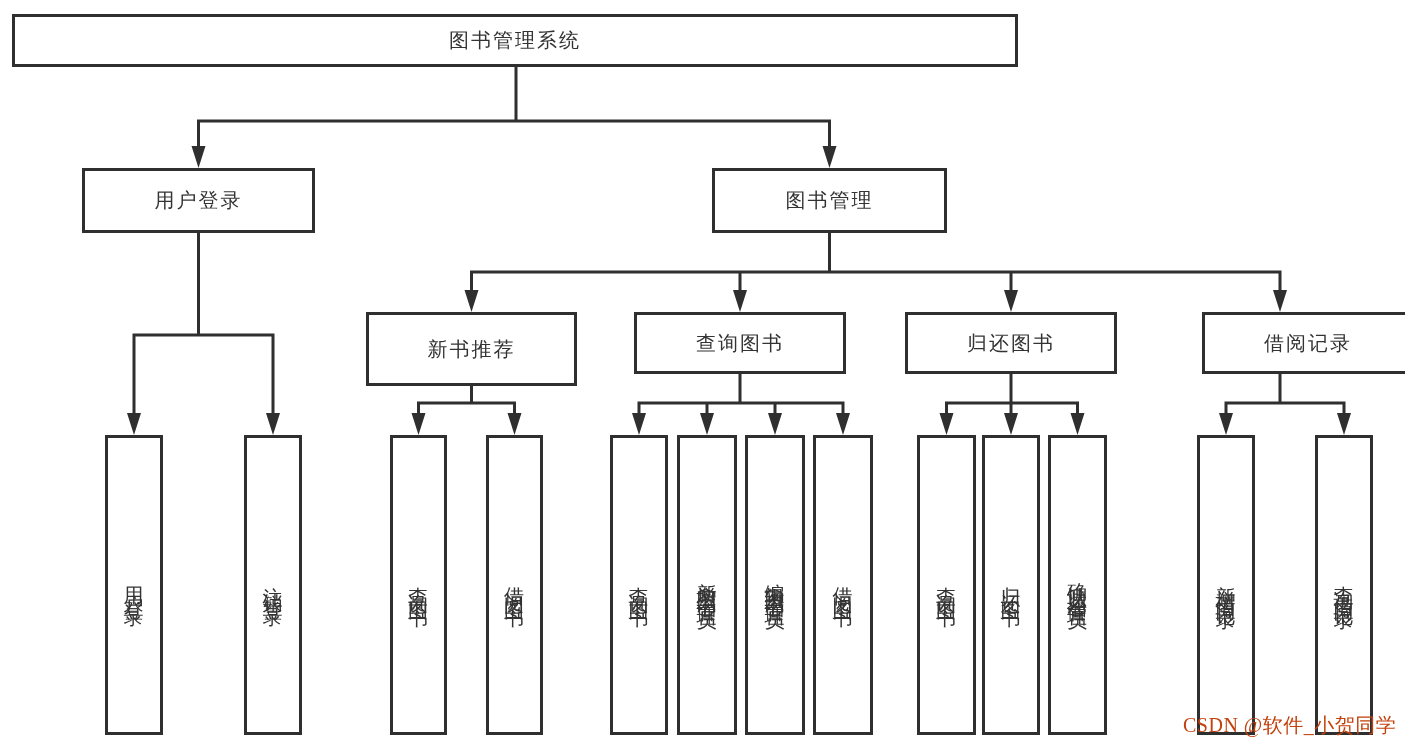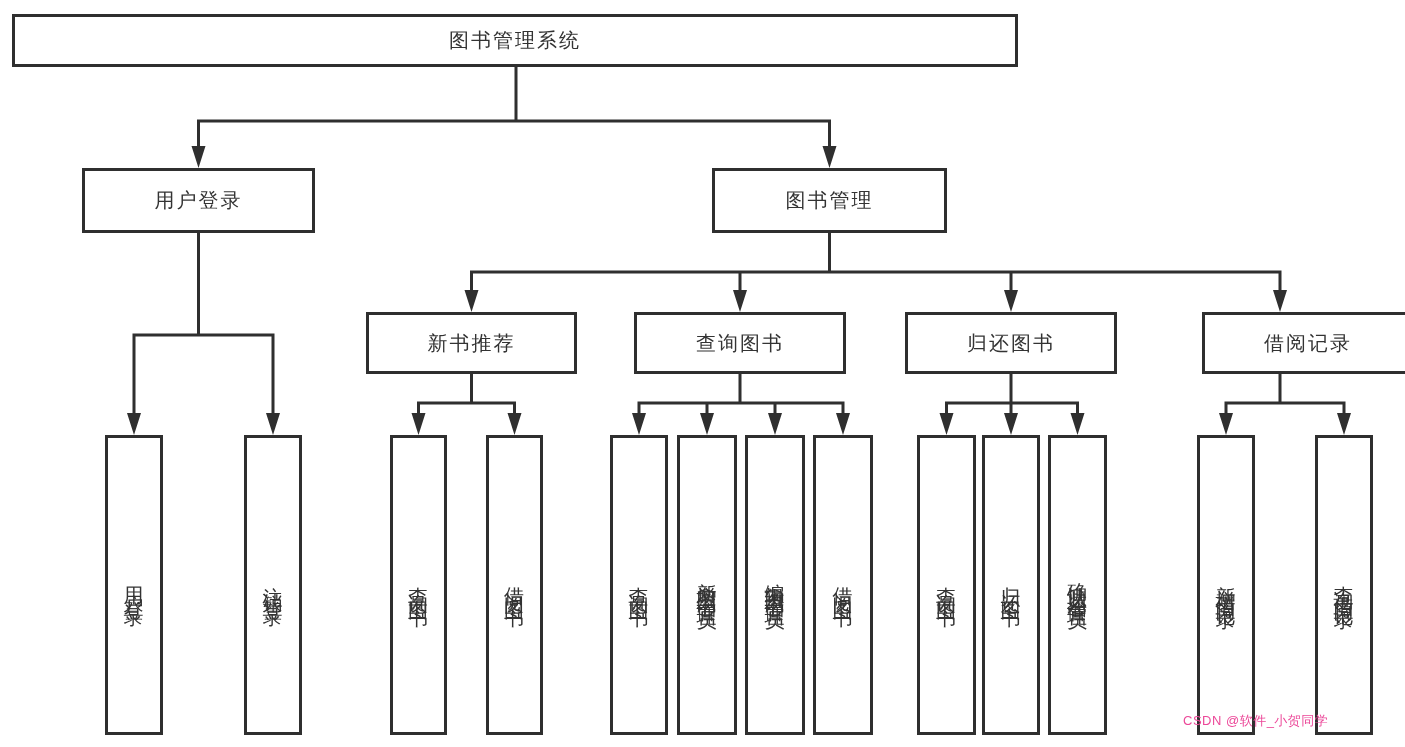--- a/index.html
+++ b/index.html
@@ -1,37 +1,37 @@
 <!DOCTYPE html>
 <html><head>
 <meta charset="utf-8">
 <style>
   html,body{margin:0;padding:0;background:#ffffff;}
   #stage{
     position:relative;width:1405px;height:747px;background:#ffffff;overflow:hidden;
-    font-family:Liberation Sans, sans-serif;color:#333333;
+    font-family:Liberation Serif, serif;color:#333333;
   }
   .node{
     position:absolute;box-sizing:border-box;border:3px solid #2f2f2f;background:#ffffff;
     display:flex;align-items:center;justify-content:center;
     font-size:20px;color:#333333;letter-spacing:2px;z-index:2;
   }
   .vnode{
     position:absolute;box-sizing:border-box;border:3px solid #2f2f2f;background:#ffffff;
     display:flex;align-items:center;justify-content:center;z-index:2;
   }
   .vnode .vtext{
     writing-mode:vertical-rl;text-orientation:mixed;
     font-size:20px;color:#333333;letter-spacing:7px;line-height:1;
     white-space:nowrap;
   }
   #wires{position:absolute;left:0;top:0;z-index:1;}
   .watermark{
     position:absolute;left:1183px;top:712px;z-index:3;
-    font-size:13px;color:#ec4899;letter-spacing:0.5px;white-space:nowrap;
+    font-size:20px;color:#c2410c;letter-spacing:0.5px;white-space:nowrap;
   }
 </style>
 </head>
 <body>
 
 <div id="stage">
 
   <svg id="wires" width="1405" height="747" viewBox="0 0 1405 747">
     <g stroke="#2f2f2f" stroke-width="3" fill="none">
 
@@ -75,21 +75,21 @@
     <span>图书管理系统</span>
   </div>
 
   <div class="node" style="left:82px;top:168px;width:233px;height:65px;">
     <span>用户登录</span>
   </div>
   <div class="node" style="left:712px;top:168px;width:235px;height:65px;align-items:center;">
     <span>图书管理</span>
   </div>
 
-  <div class="node" style="left:366px;top:312px;width:211px;height:62px;">
+  <div class="node" style="left:366px;top:312px;width:211px;height:74px;">
     <span>新书推荐</span>
   </div>
   <div class="node" style="left:634px;top:312px;width:212px;height:62px;">
     <span>查询图书</span>
   </div>
   <div class="node" style="left:905px;top:312px;width:212px;height:62px;">
     <span>归还图书</span>
   </div>
   <div class="node" style="left:1174px;top:312px;width:212px;height:62px;margin-left:28px;">
     <span>借阅记录</span>

